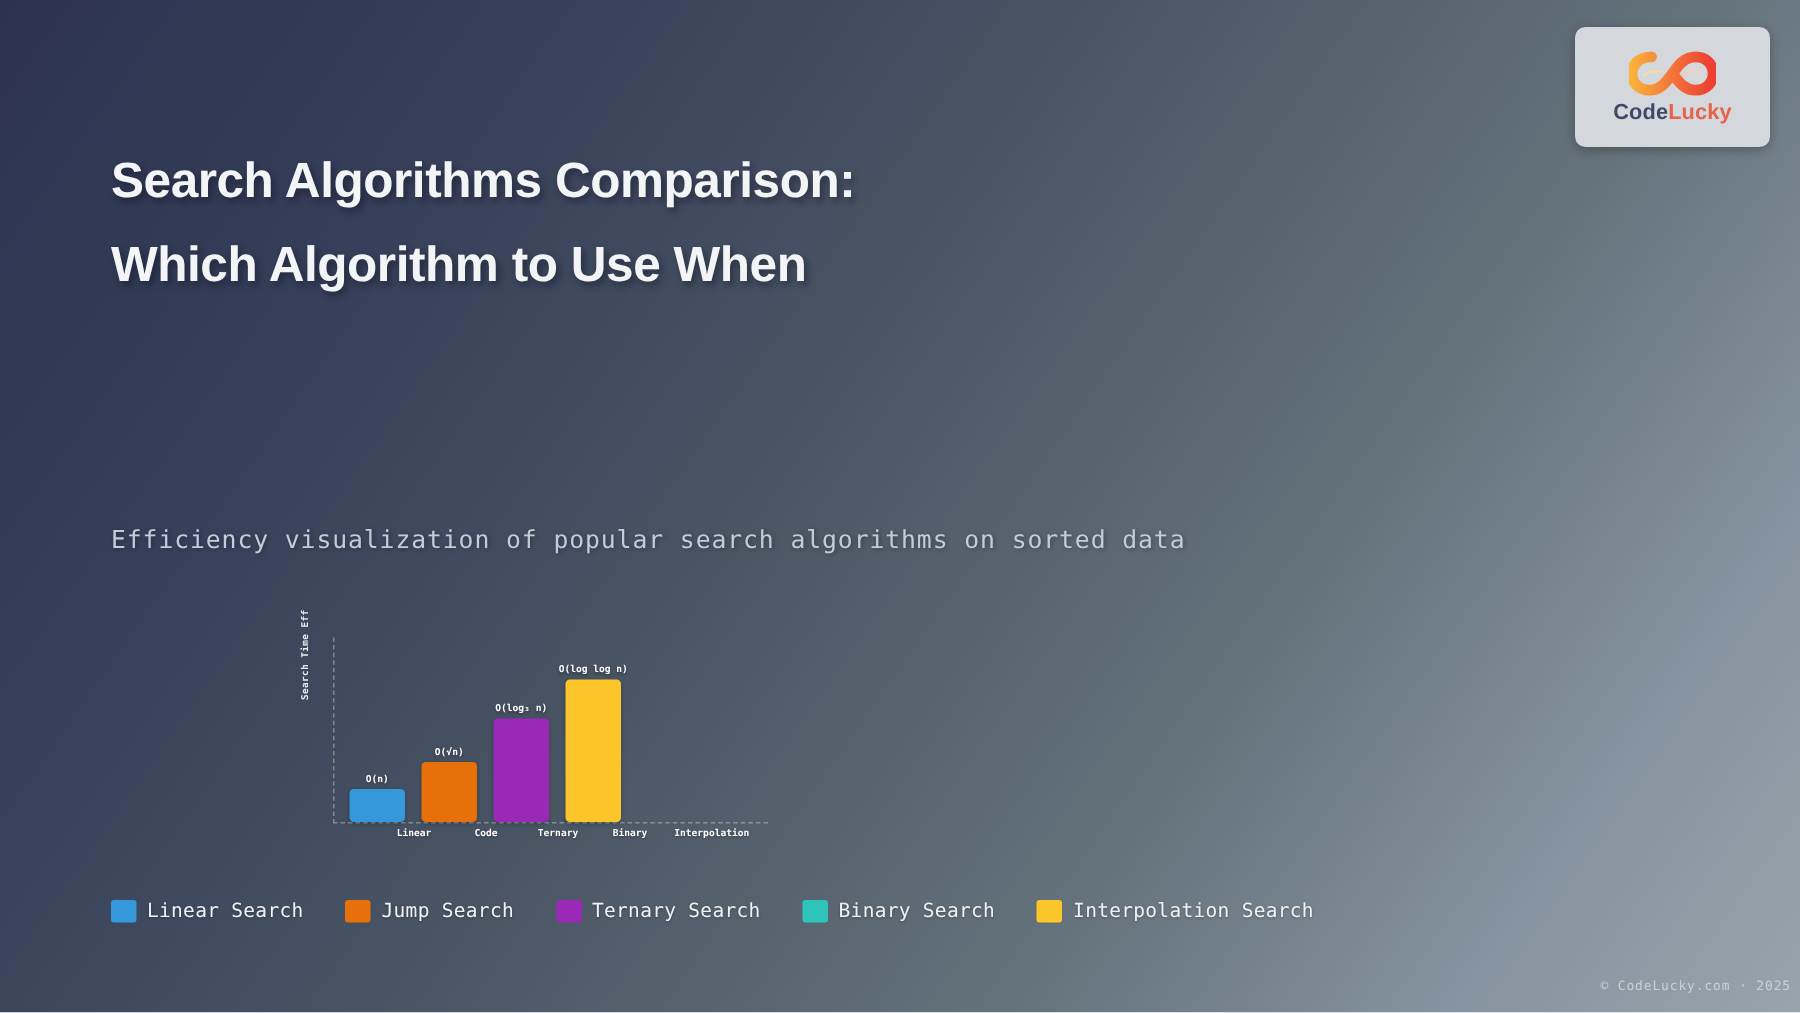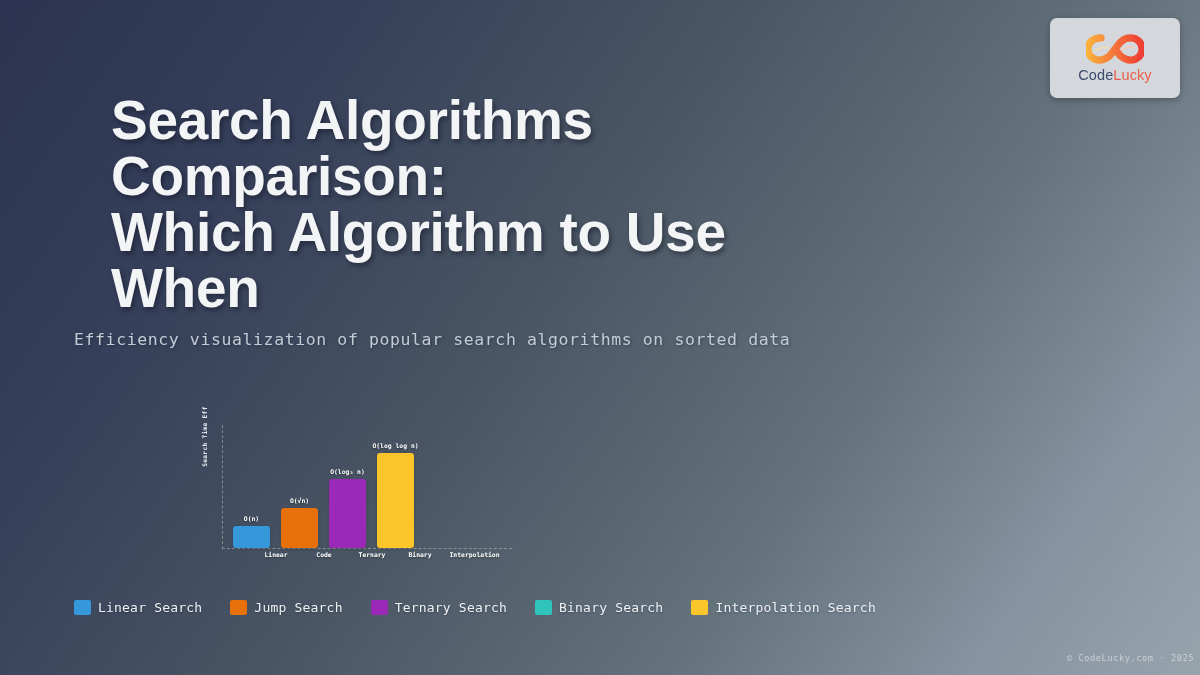--- a/index.html
+++ b/index.html
@@ -43,47 +43,46 @@
     justify-content: center;
   }
   #logo-mark {
     width: 58px;
     height: 30px;
     display: block;
   }
   #logo-text {
     margin-top: 3px;
     font-size: 14.5px;
-    font-weight: 400;
+    font-weight: 700;
     letter-spacing: .1px;
     font-family: "Liberation Sans", sans-serif;
   }
   .lt-code { color: #3d4a6b; }
   .lt-lucky { color: #e8614a; }
 
   
   #title {
     position: absolute;
     left: 74px;
     top: 92px;
     width: 760px;
-    font-size: 55px;
+    font-size: 33px;
     line-height: 56px;
     font-weight: bold;
     color: #f2f4f6;
     letter-spacing: -0.3px;
     text-shadow: 2px 3px 5px rgba(10,14,26,0.45);
     white-space: pre-line;
-    margin-left: 37px;
   }
 
   #subtitle {
     position: absolute;
     left: 74px;
-    top: 330px;
+    top: 350px;
     font-family: "DejaVu Sans Mono", monospace;
     font-size: 16.5px;
     letter-spacing: 0.6px;
     color: #c2cdd8;
     text-shadow: 1px 1px 3px rgba(10,14,26,0.35);
   }
 
   
   #chart {
     position: absolute;

